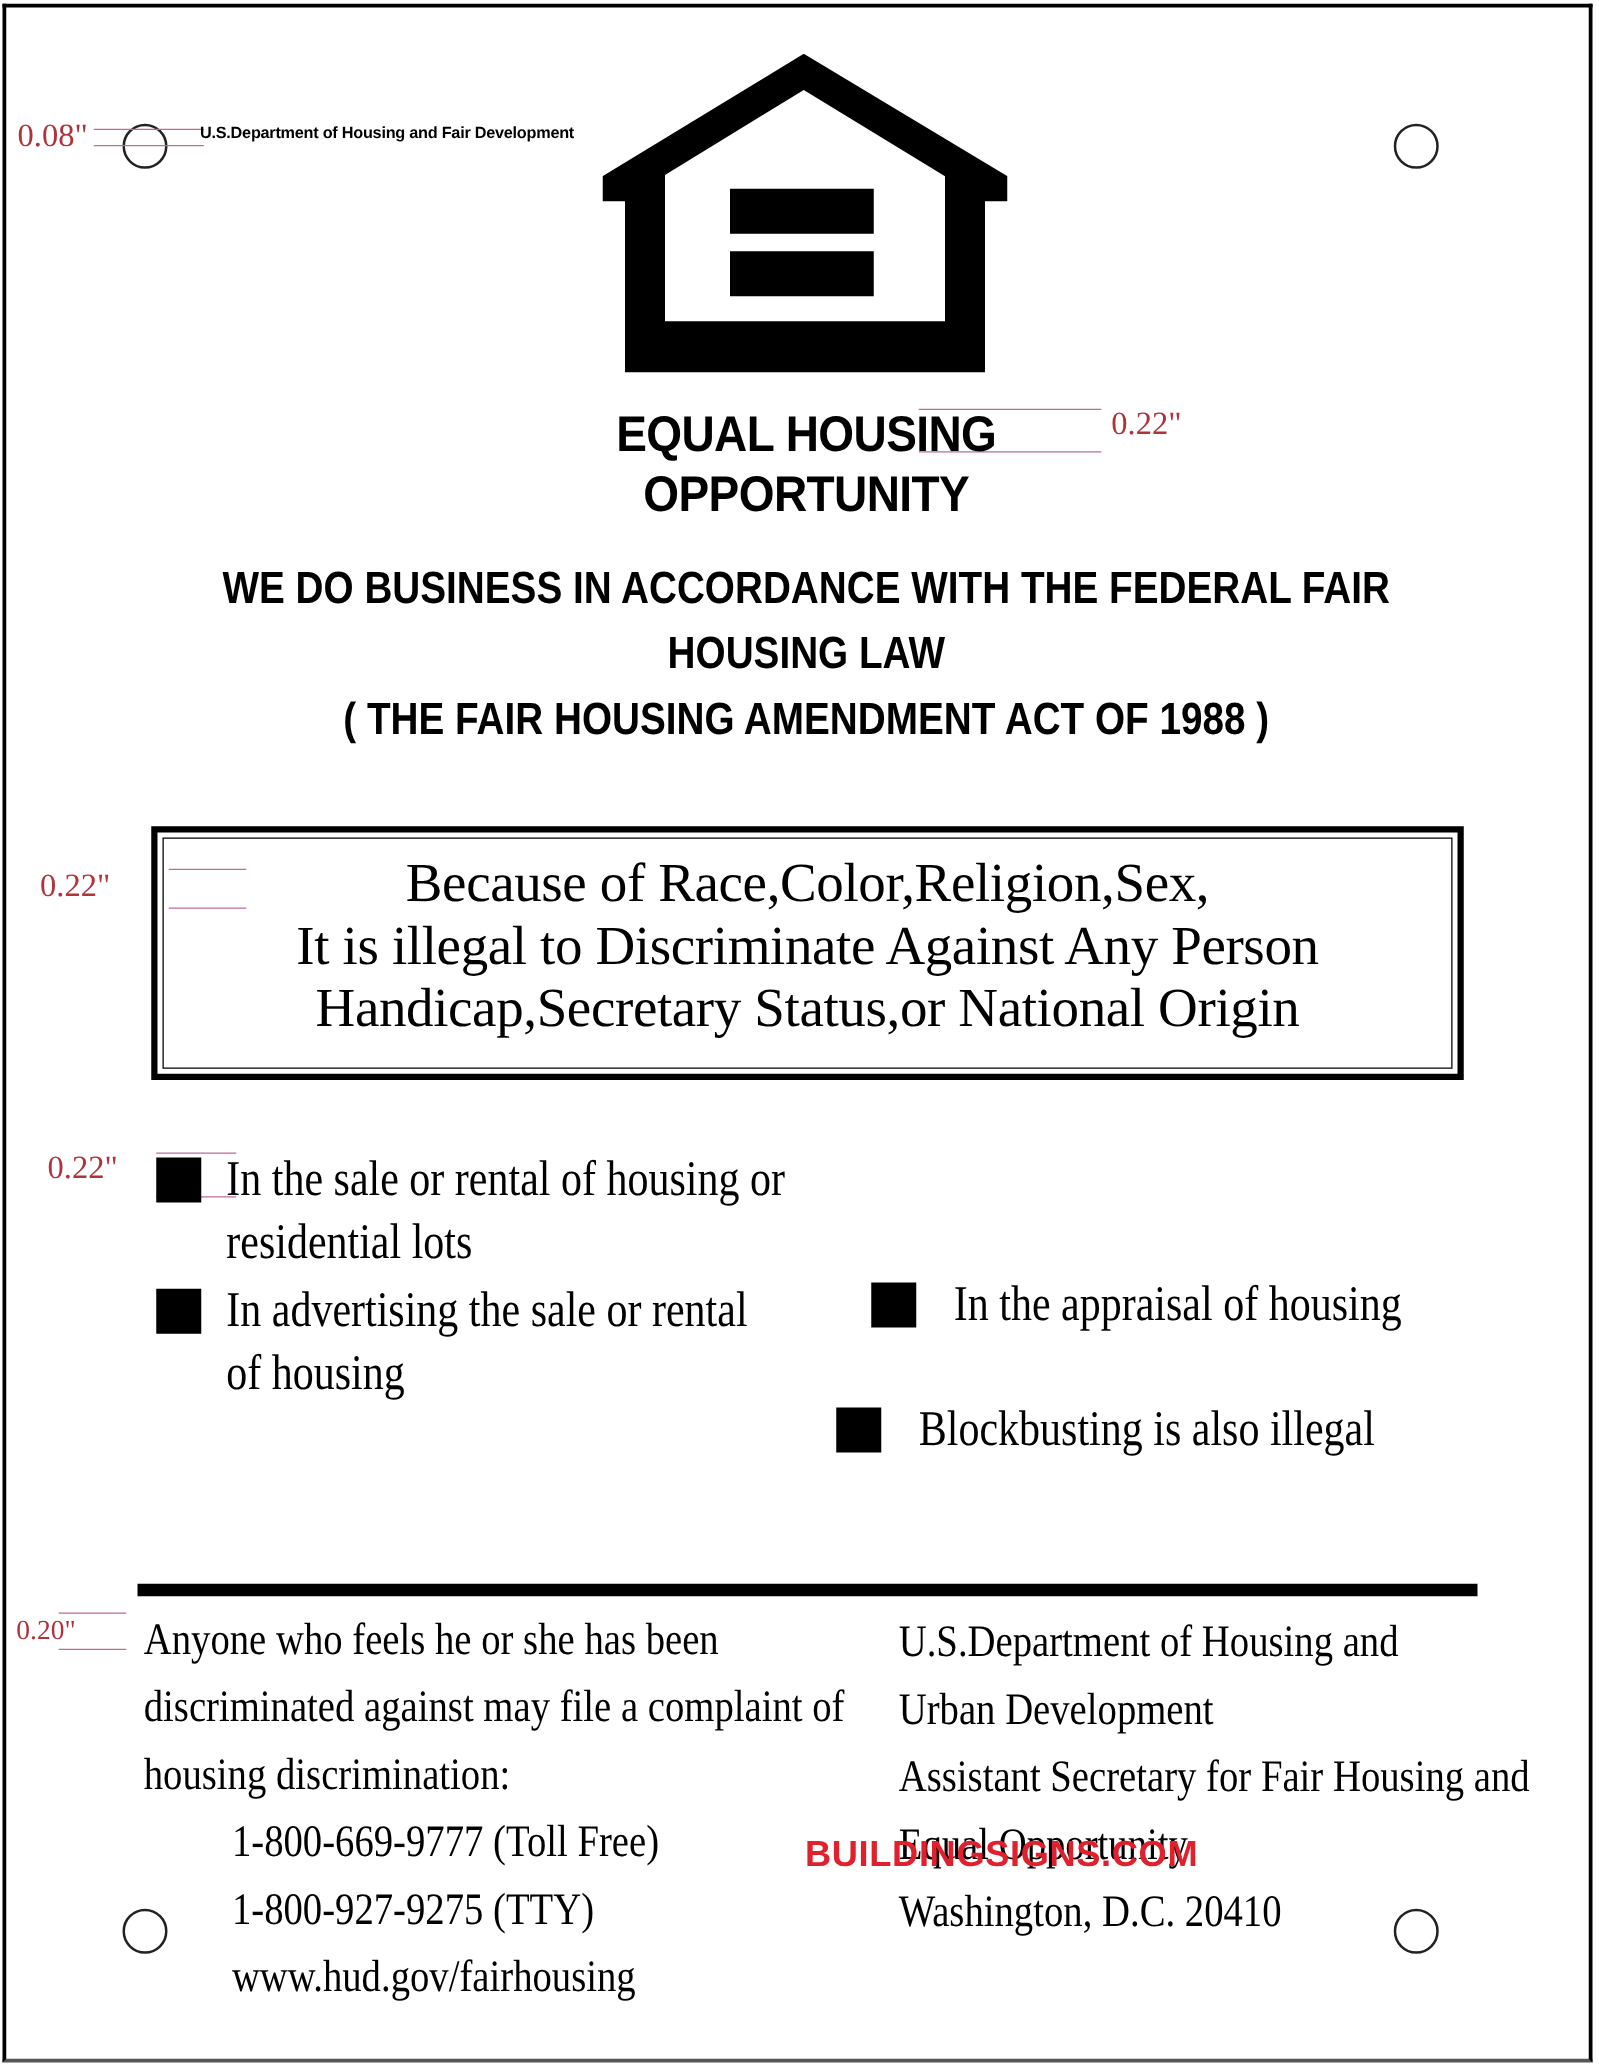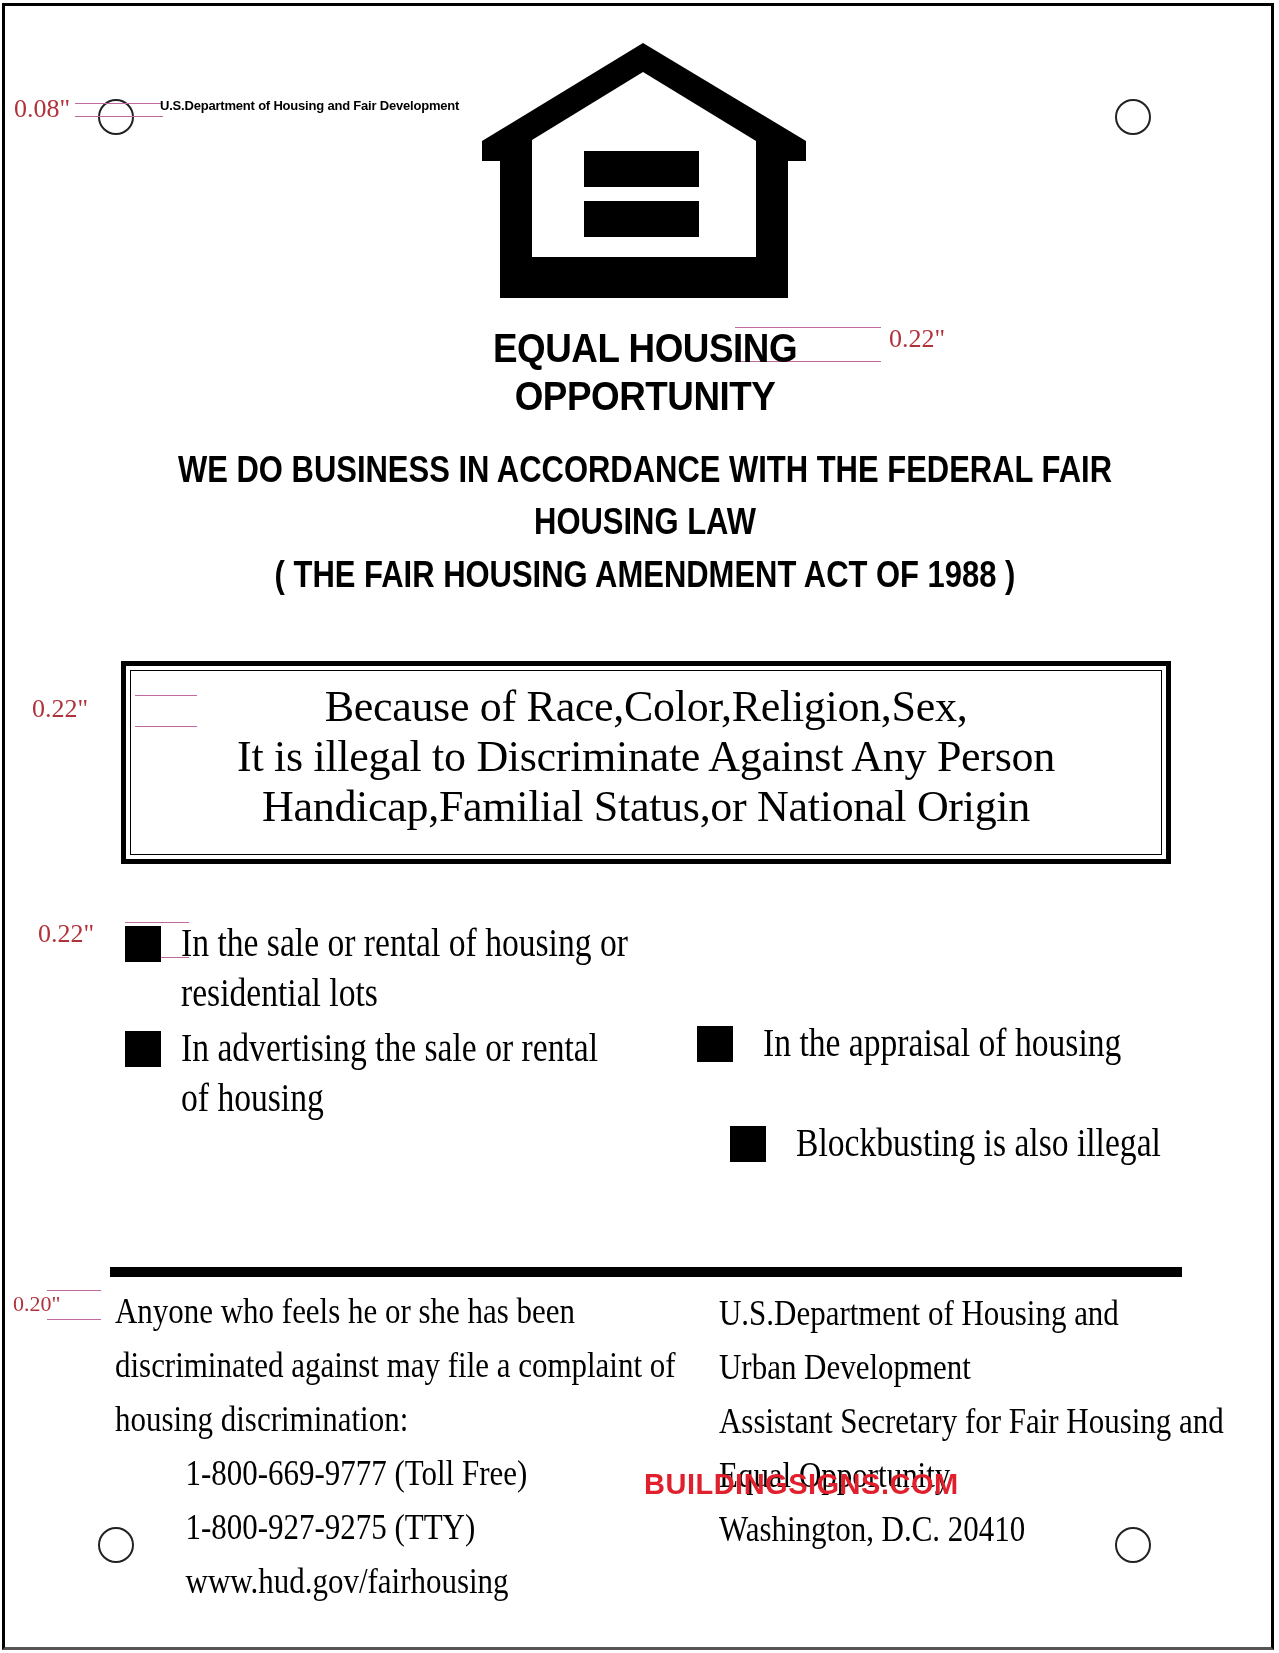--- a/index.html
+++ b/index.html
@@ -66,21 +66,21 @@
 
   <div class="abs sans law" style="left:40px; top:438px; width:1200px;">WE DO BUSINESS IN ACCORDANCE WITH THE FEDERAL FAIR</div>
   <div class="abs sans law" style="left:40px; top:490px; width:1200px;">HOUSING LAW</div>
   <div class="abs sans law" style="left:40px; top:543px; width:1200px;">( THE FAIR HOUSING AMENDMENT ACT OF 1988 )</div>
 
   <div class="box-outer">
     <div class="box-inner"></div>
     <div class="box-text serif">
       <div>Because of Race,Color,Religion,Sex,</div>
       <div>It is illegal to Discriminate Against Any Person</div>
-      <div>Handicap,Familial Status,or National Origin</div>
+      <div>Handicap,Secretary Status,or National Origin</div>
     </div>
   </div>
 
   <div class="bullet-row" style="left:120px; top:1017px;">
     <div class="bullet"></div>
     <div class="serif bullet-text" style="margin-left:20px;">
       <div>In advertising the sale or rental</div>
       <div>of housing</div>
     </div>
   </div>
@@ -91,21 +91,21 @@
       <div>residential lots</div>
     </div>
   </div>
 
   <div class="bullet-row" style="left:692px; top:1012px;">
     <div class="bullet"></div>
     <div class="serif bullet-text" style="margin-left:30px;">
       <div>In the appraisal of housing</div>
     </div>
   </div>
-  <div class="bullet-row" style="left:725px; top:1112px;">
+  <div class="bullet-row" style="left:664px; top:1112px;">
     <div class="bullet"></div>
     <div class="serif bullet-text" style="margin-left:30px;">
       <div>Blockbusting is also illegal</div>
     </div>
   </div>
 
   <div class="rule"></div>
 
   <div class="abs serif foot" style="left:110px; top:1278px;">
     <div>Anyone who feels he or she has been</div>

